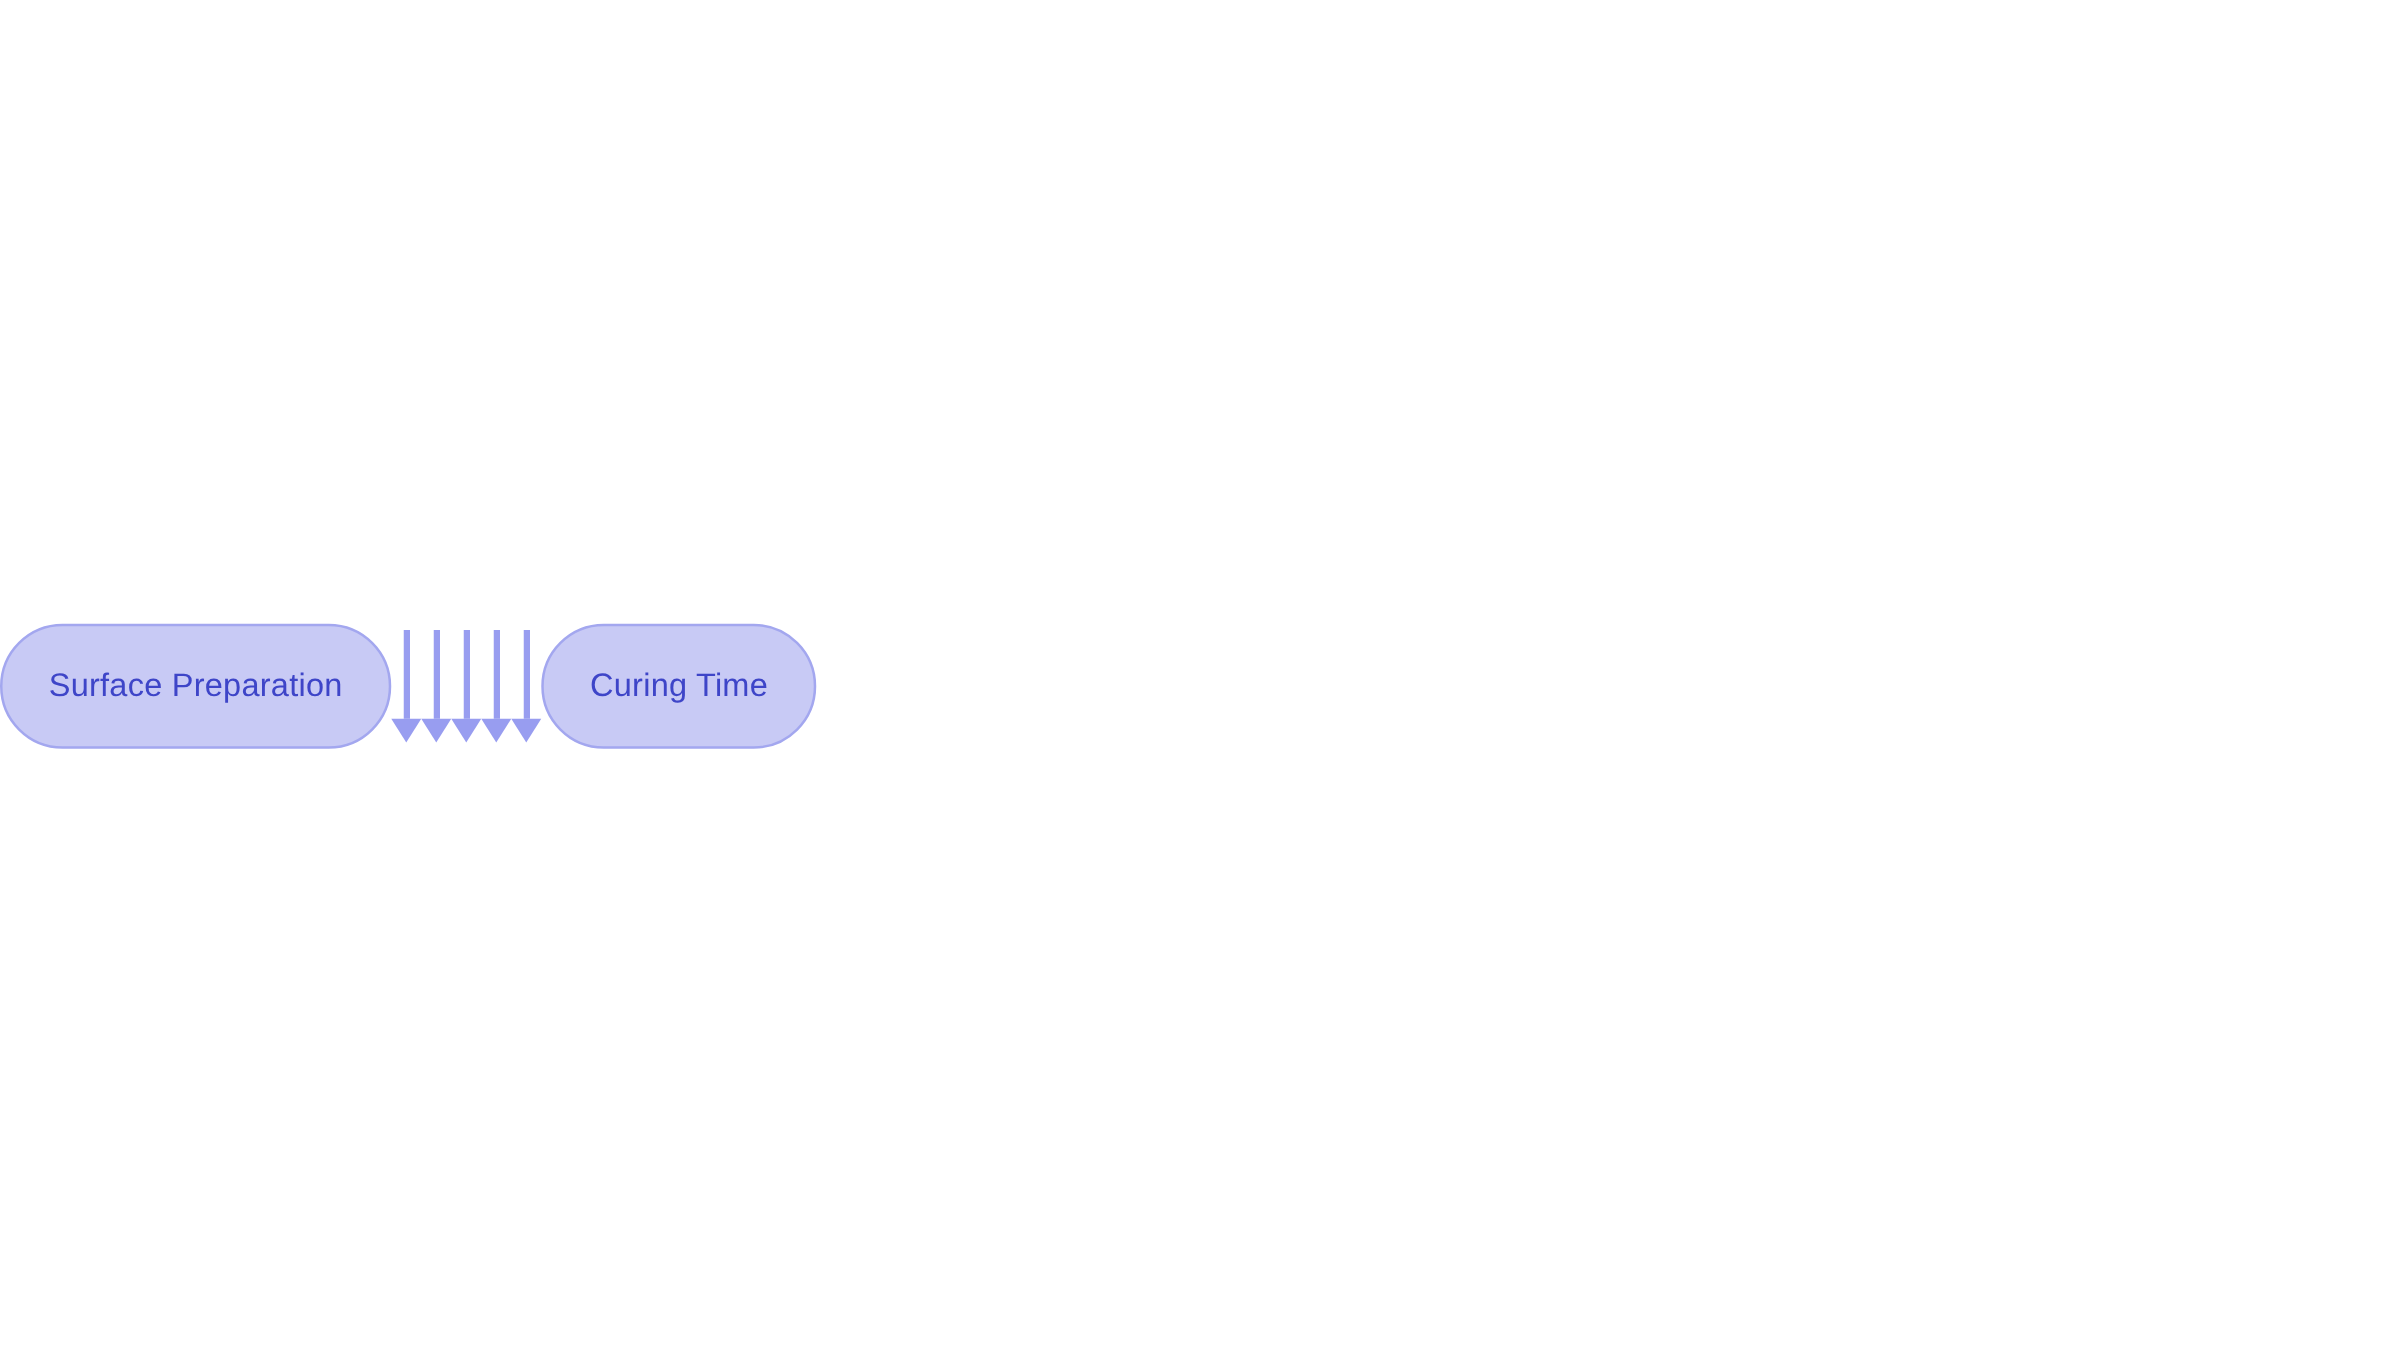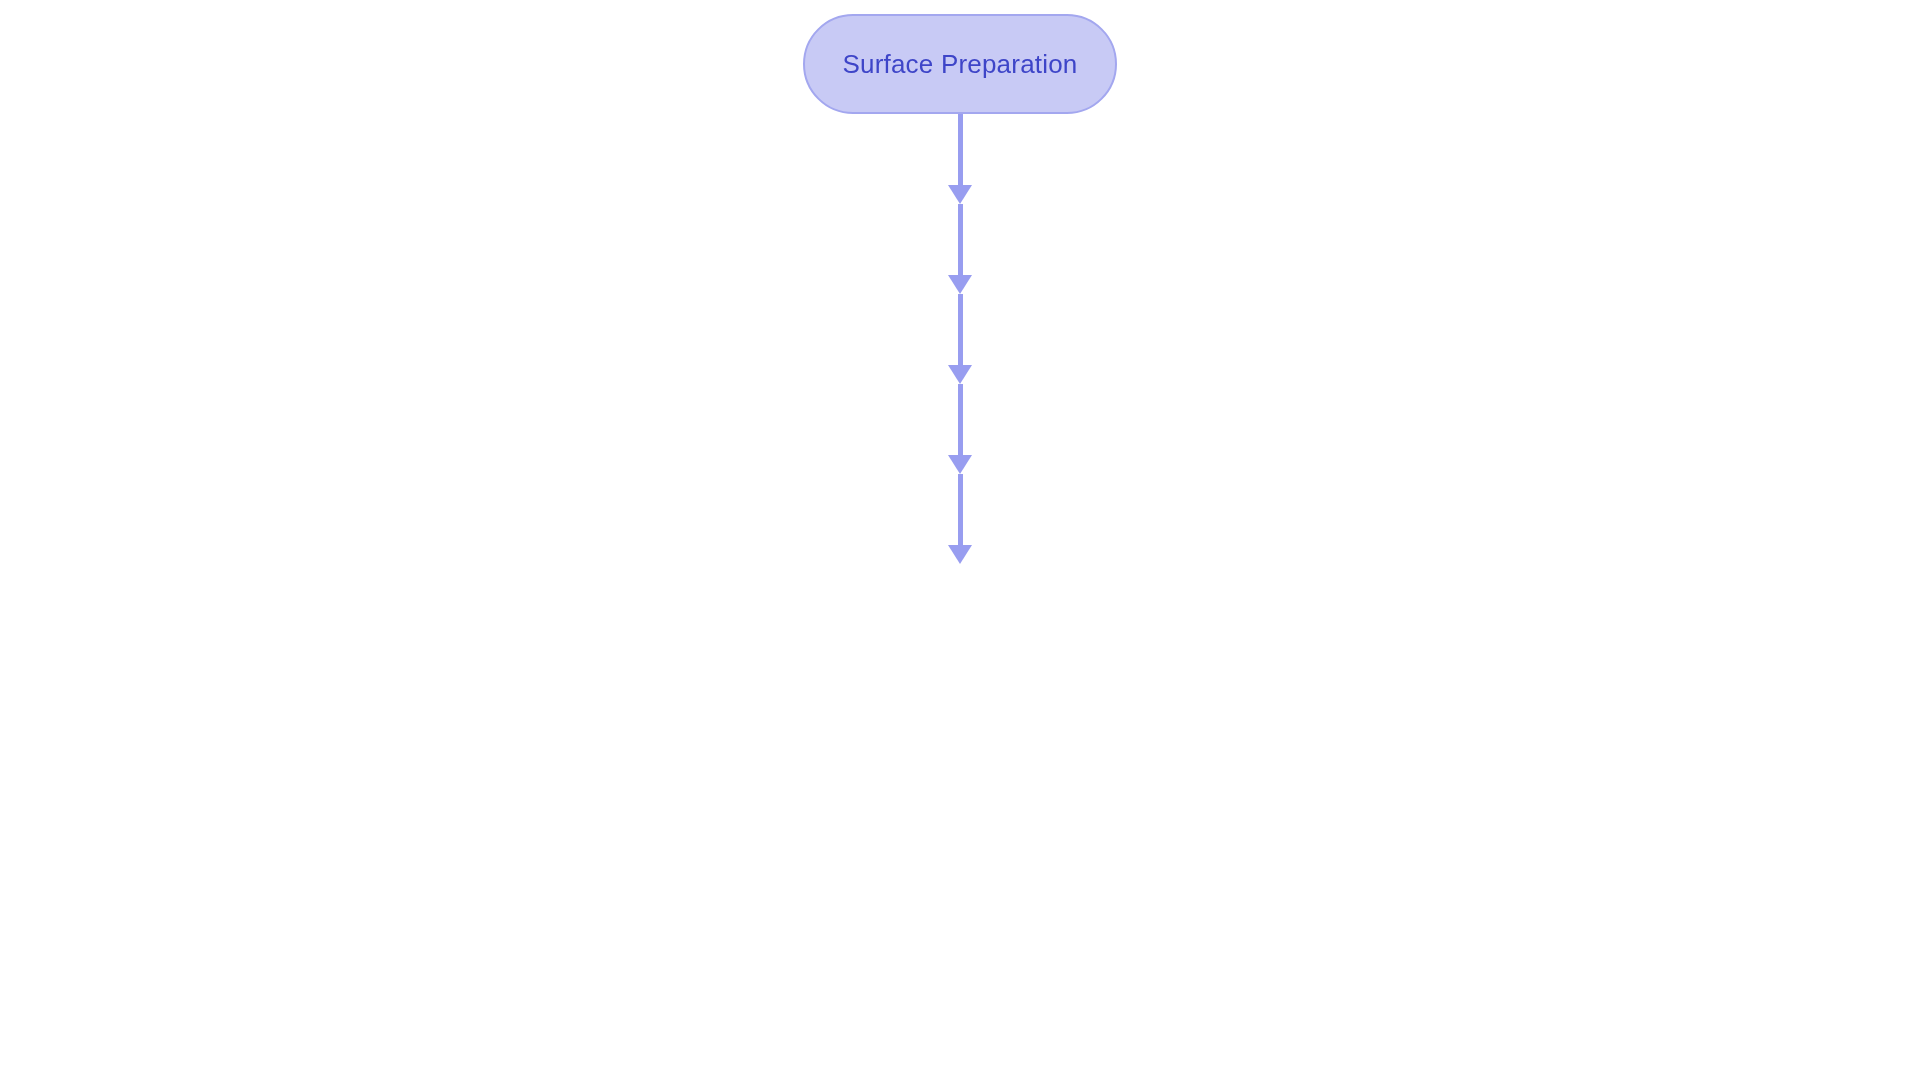--- a/index.html
+++ b/index.html
@@ -13,21 +13,21 @@
   html, body {
     background: var(--background);
     font-family: "Liberation Sans", sans-serif;
   }
   .canvas {
     position: relative;
     width: 1920px;
     height: 1083px;
     background: var(--background);
     display: flex;
-    flex-direction: column;
+    flex-direction: row;
     align-items: center;
     padding-top: 14px;
     overflow: hidden;
   }
   .node {
     height: 100px;
     border-radius: 50px;
     background: var(--node-fill);
     border: 2px solid var(--node-border);
     display: flex;
@@ -96,14 +96,17 @@
     <div class="arrow-shaft"></div>
     <div class="arrow-head"></div>
   </div>
 
 
   <div class="arrow">
     <div class="arrow-shaft"></div>
     <div class="arrow-head"></div>
   </div>
 
+  <div class="node">
+    <span class="node-label">Curing Time</span>
+  </div>
 
 </div>
 
 </body></html>

